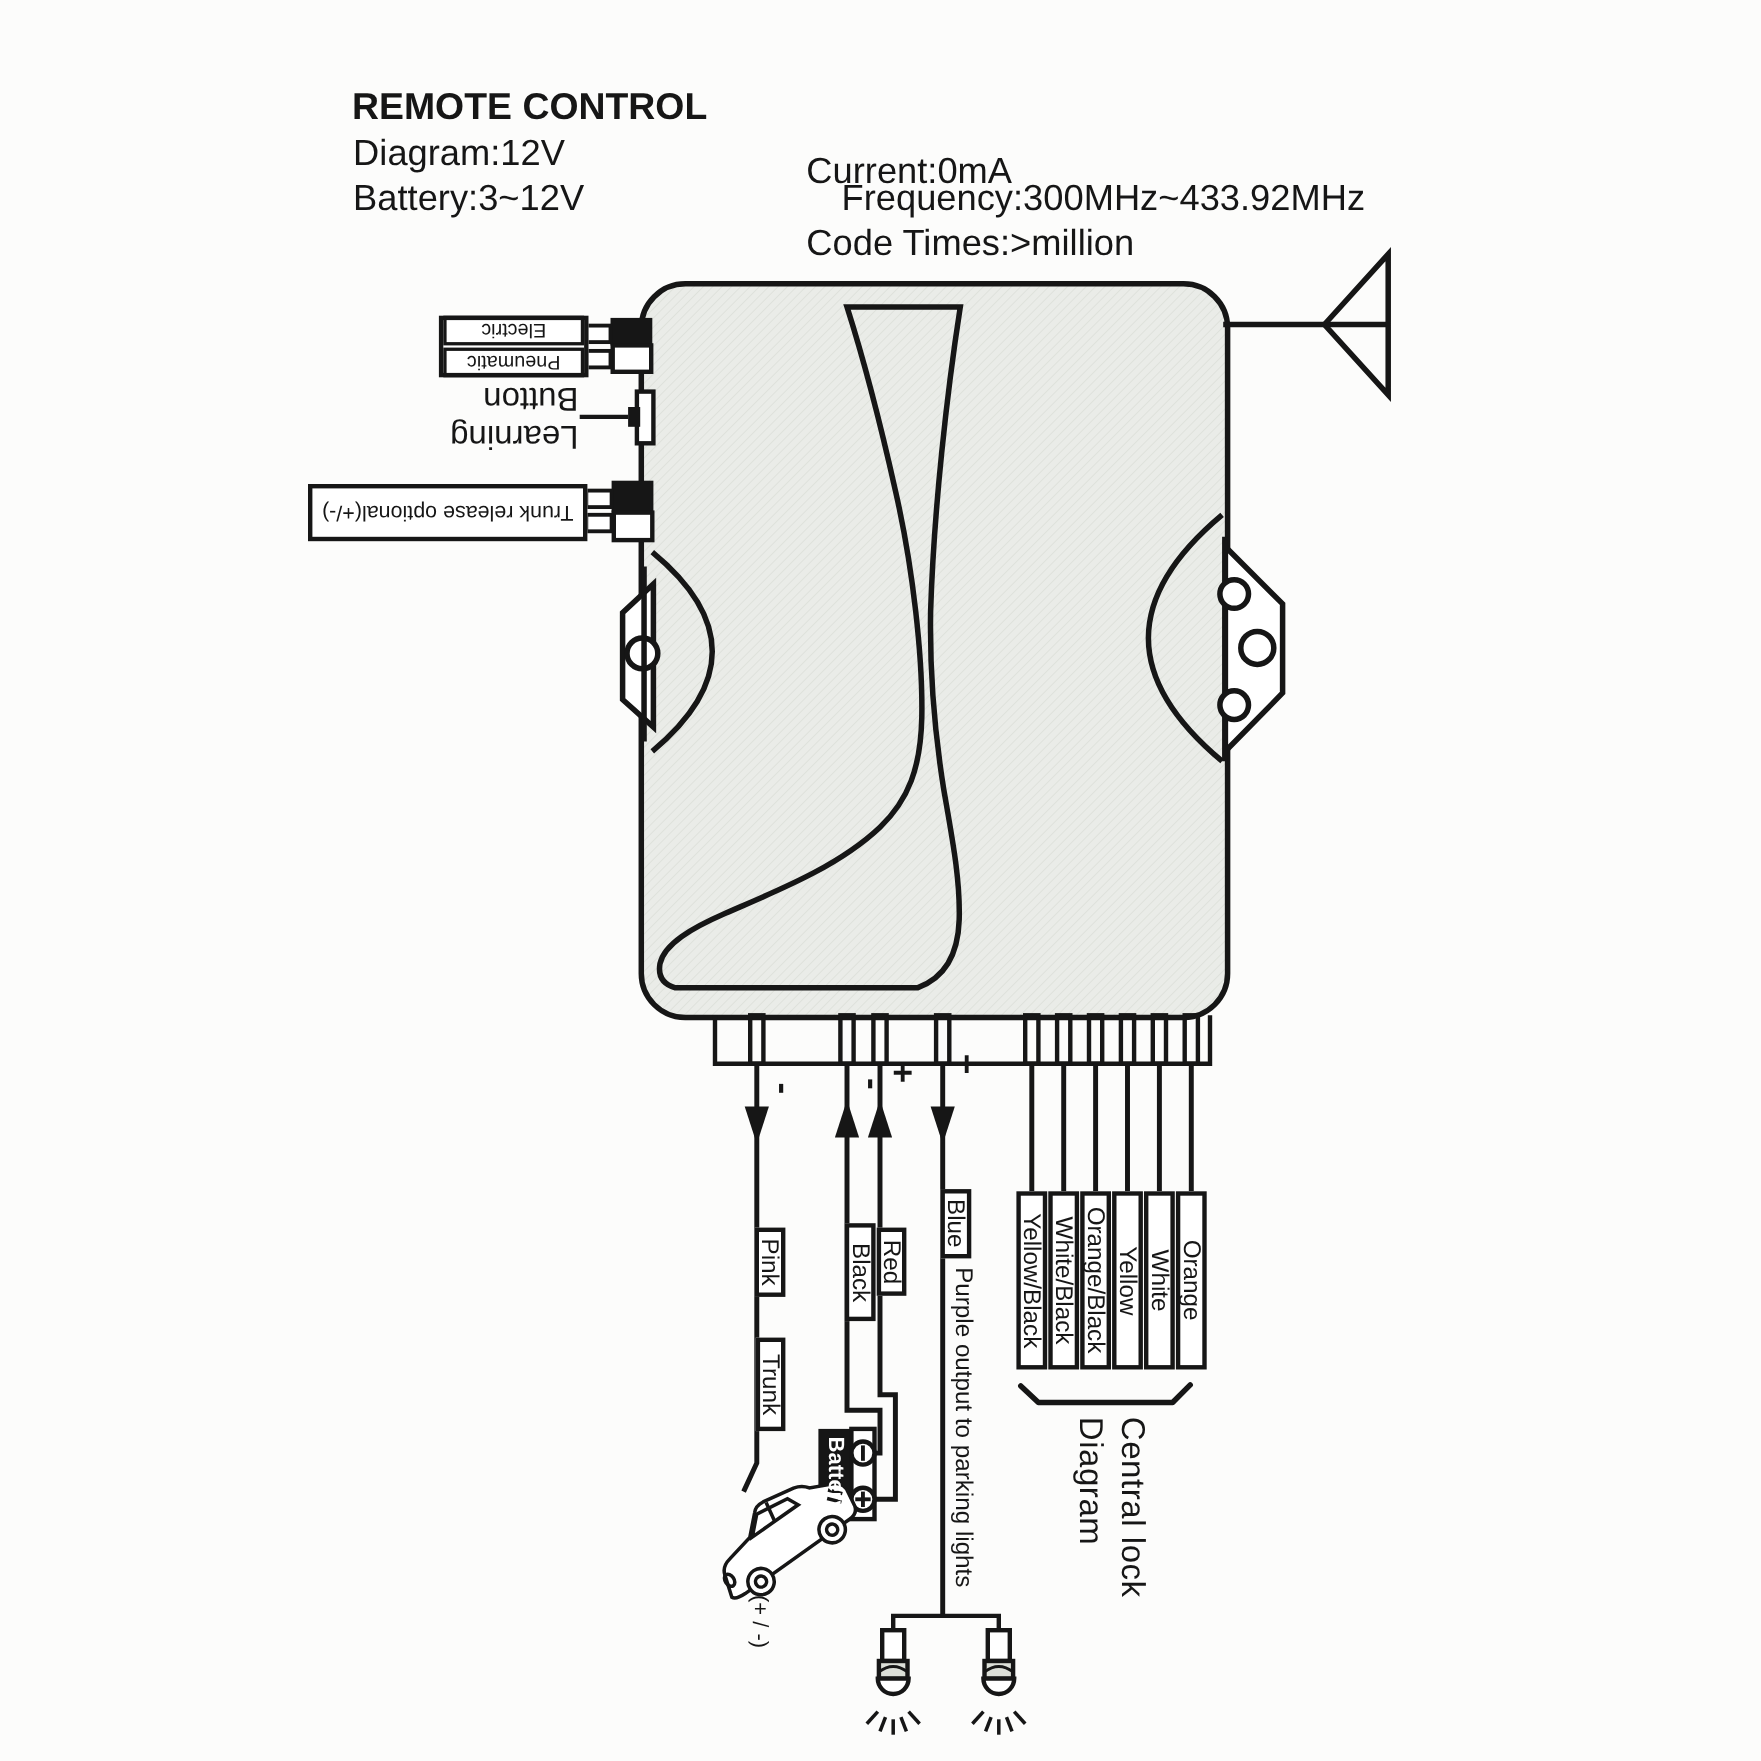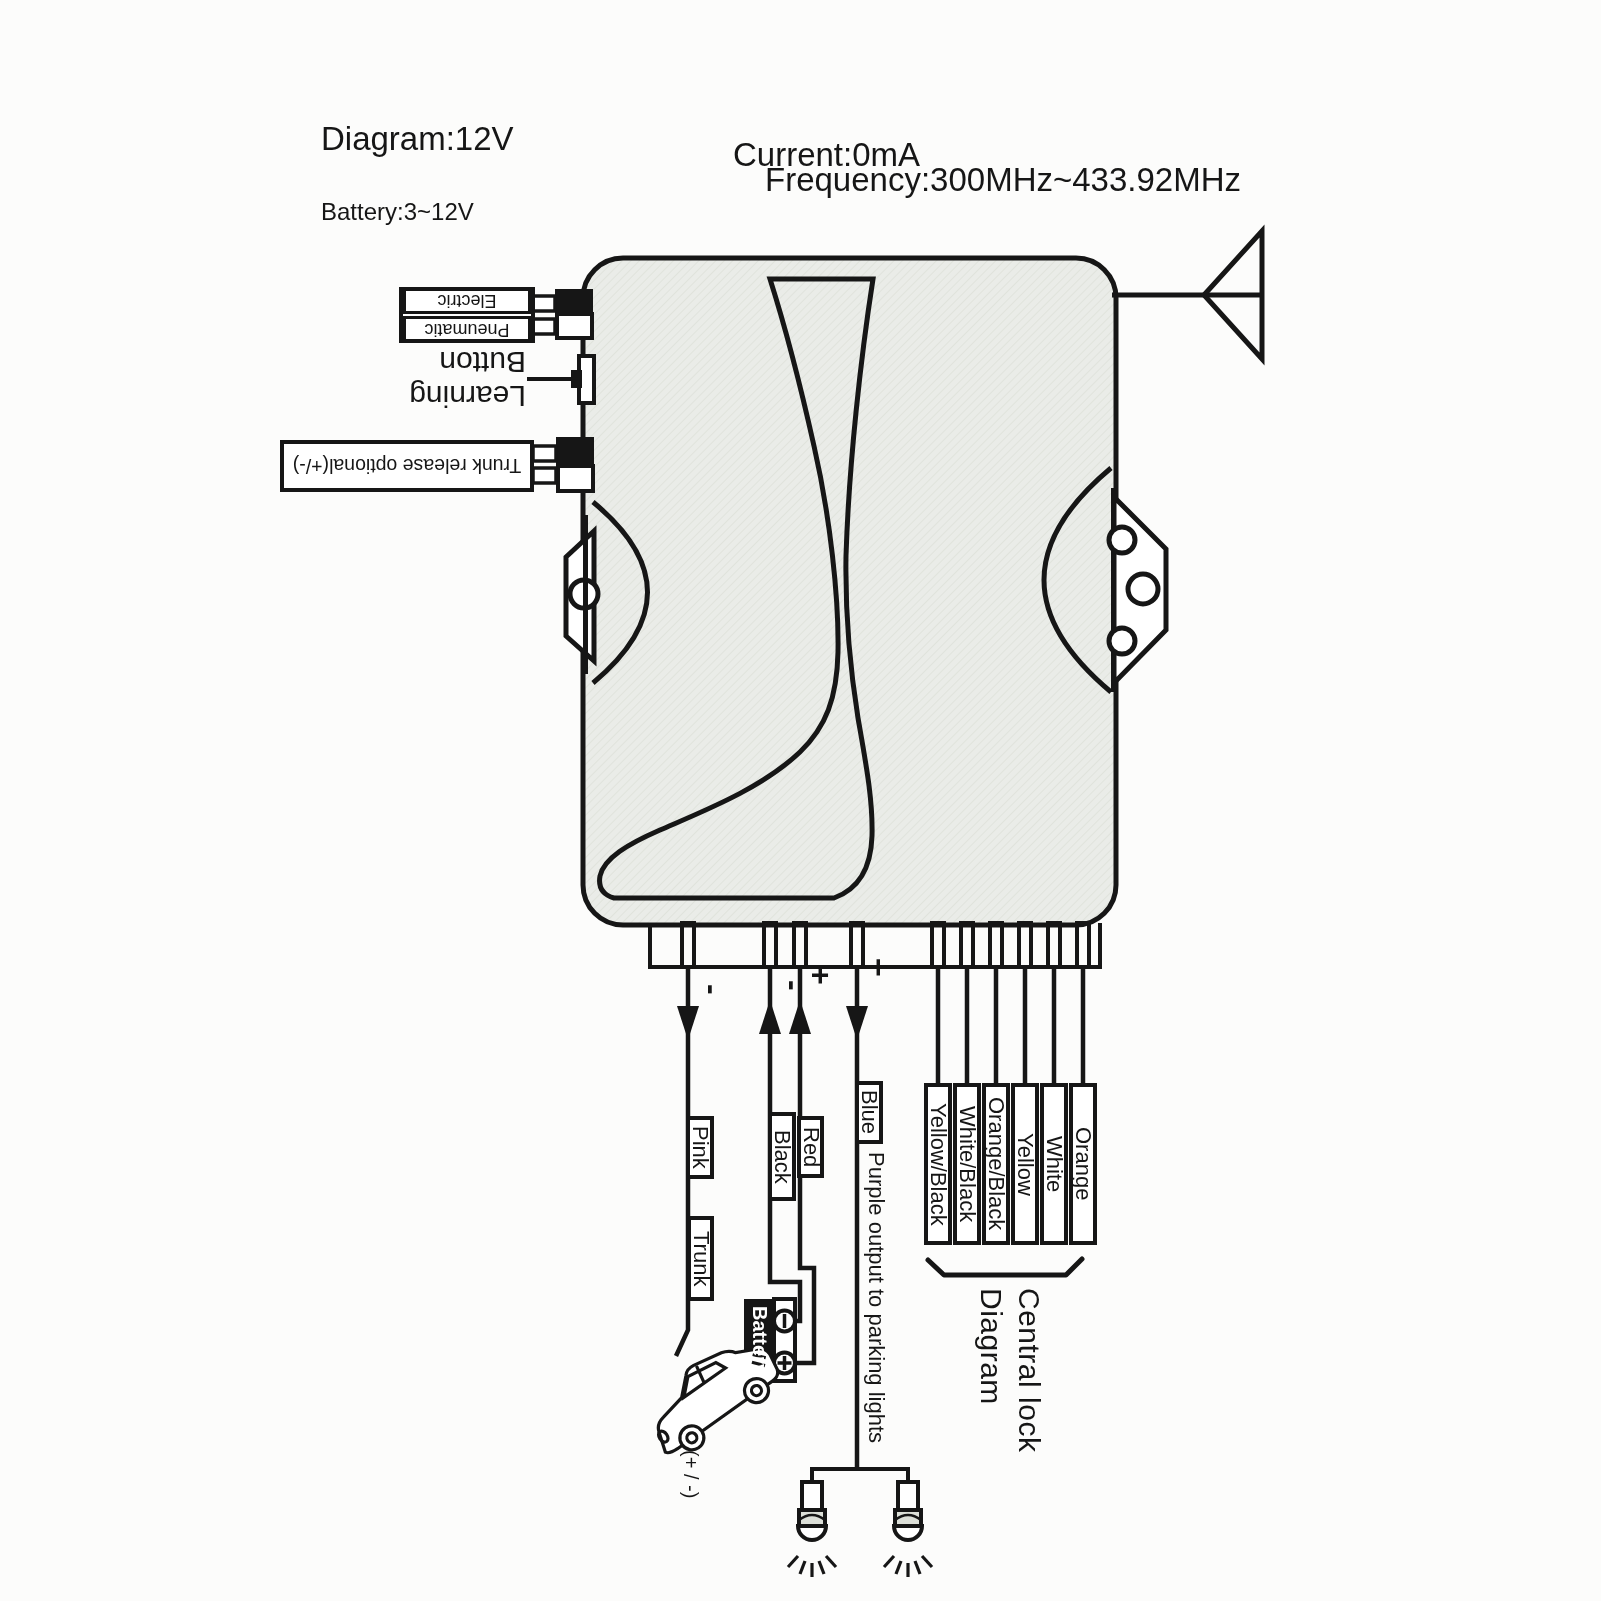--- a/index.html
+++ b/index.html
@@ -164,24 +164,26 @@
           <line x1="908" y1="1563" x2="908" y2="1577"></line>
           <line x1="915" y1="1561" x2="920" y2="1574"></line>
           <line x1="922" y1="1556" x2="932" y2="1567"></line>
         </g>
       </g>
     </g>
 
     <path d="M 928 1260 L 944 1275 L 1066 1275 L 1082 1259" stroke="#161616" stroke-width="5" fill="none" stroke-linecap="round" stroke-linejoin="round"></path>
   </svg>
 
+  <div class="abs txt bold" style="left:320px;top:78px;font-size:34px;">REMOTE CONTROL</div>
   <div class="abs txt" style="left:321px;top:120px;font-size:33px;">Diagram:12V</div>
-  <div class="abs txt" style="left:321px;top:161px;font-size:24px;margin-top:37px;">Battery:3~12V</div>
+  <div class="abs txt" style="left:321px;top:161px;font-size:33px;">Battery:3~12V</div>
   <div class="abs txt" style="left:733px;top:136px;font-size:33px;">Current:0mA</div>
   <div class="abs txt" style="left:733px;top:161px;font-size:33px;margin-left:32px;">Frequency:300MHz~433.92MHz</div>
+  <div class="abs txt" style="left:733px;top:202px;font-size:33px;">Code Times:&gt;million</div>
 
   <div class="abs wbox" style="left:399px;top:287px;width:136px;height:56px;flex-direction:column;padding:2px;gap:2px;">
     <div class="flip" style="width:122px;height:22px;border:3px solid #161616;font-size:18px;">Electric</div>
     <div class="flip" style="width:122px;height:22px;border:3px solid #161616;font-size:18px;">Pneumatic</div>
   </div>
 
   <div class="abs flip" style="left:320px;top:358px;width:206px;height:42px;font-size:30px;">Learning Button</div>
 
   <div class="abs wbox flip" style="left:280px;top:440px;width:254px;height:52px;font-size:19.5px;">Trunk release optional(+/-)</div>
 

